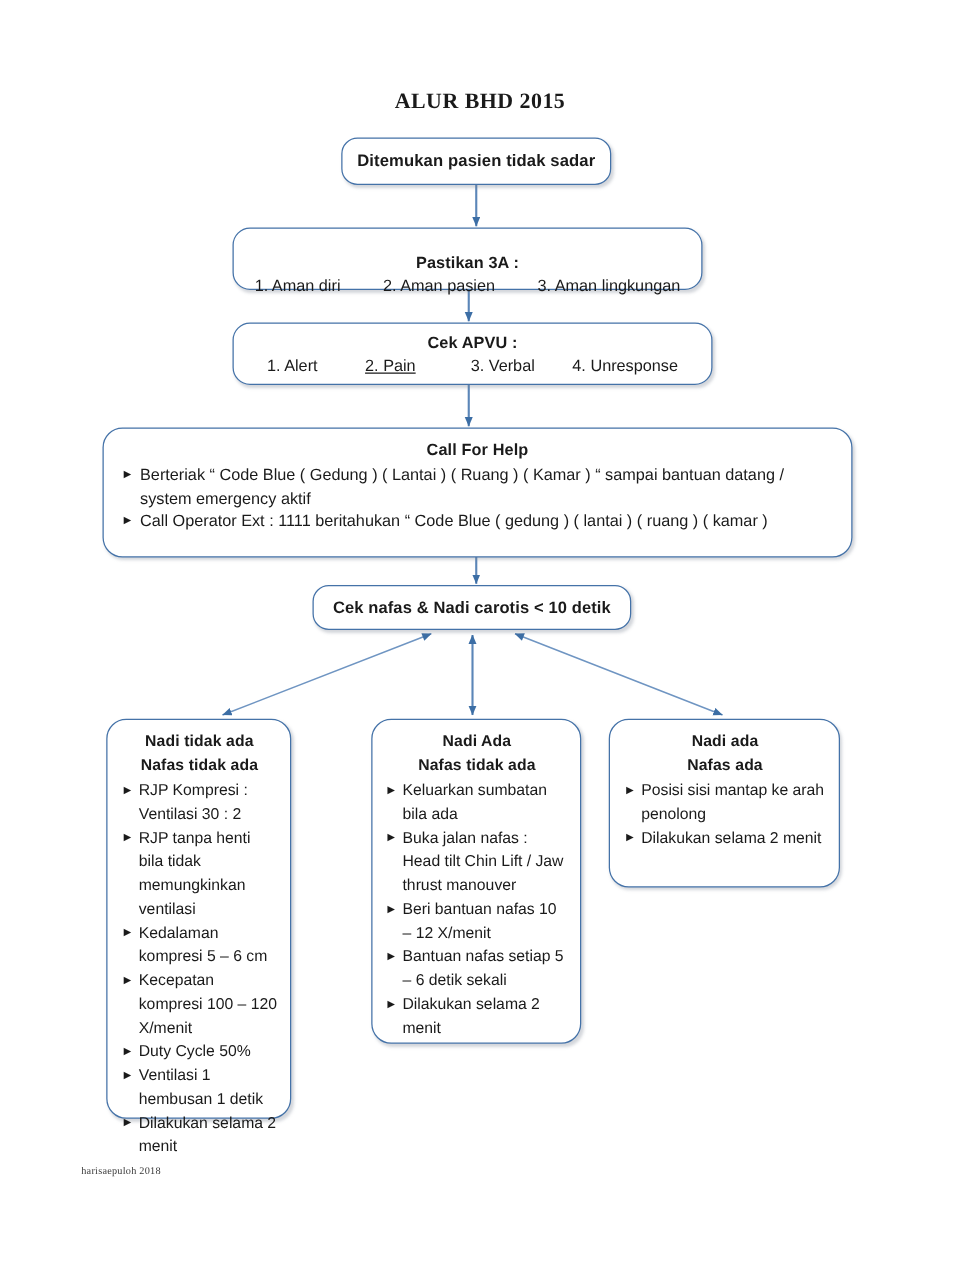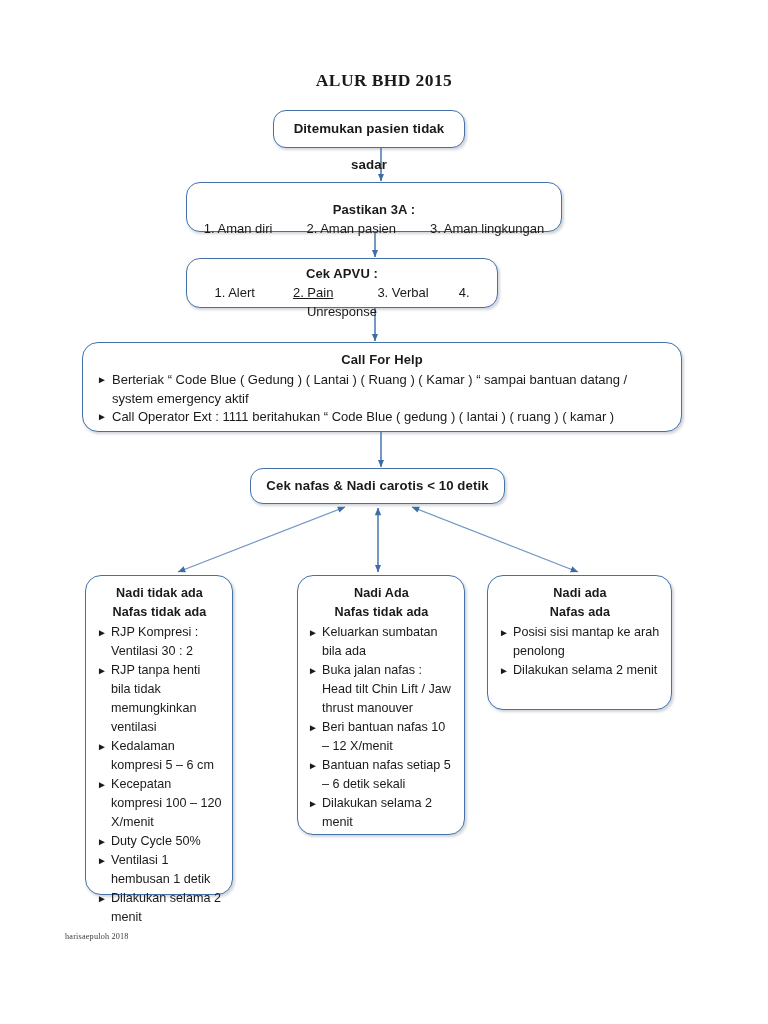--- a/index.html
+++ b/index.html
@@ -29,38 +29,38 @@
     position:absolute;left:0;top:0;font-size:10px;line-height:inherit;
   }
   .bullets li .cont{display:block;padding-left:1px;}
 
   
   #n-title{
     position:absolute;left:0;top:70px;width:768px;text-align:center;
     font-family:"Liberation Serif",serif;font-weight:bold;font-size:17.5px;
     letter-spacing:.4px;
   }
-  #n1{left:273px;top:110px;width:192px;height:38px;border-radius:13px;}
+  #n1{left:273px;top:110px;width:216px;height:38px;border-radius:13px;}
   #n1 .hdr{font-size:13.3px;line-height:36px;}
 
   #n2{left:186px;top:182px;width:376px;height:50px;padding-top:18px;}
   #n2 .hdr{font-size:13px;line-height:18px;}
   #n2 .row{font-size:13px;line-height:19px;}
   #n2 .row span{display:inline-block;}
   #n2 .row .s1{margin-right:34px;}
   #n2 .row .s2{margin-right:34px;}
 
-  #n3{left:186px;top:258px;width:312px;height:50px;padding-top:6px;}
+  #n3{left:186px;top:258px;width:384px;height:50px;padding-top:6px;}
   #n3 .hdr{font-size:13px;line-height:18px;}
   #n3 .row{font-size:13px;line-height:19px;}
   #n3 .row .s1{margin-right:38px;}
   #n3 .row .s2{margin-right:44px;text-decoration:underline;}
   #n3 .row .s3{margin-right:30px;}
 
-  #n4{left:82px;top:342px;width:600px;height:90px;padding:7px 14px 0 14px;border-radius:16px;}
+  #n4{left:82px;top:342px;width:600px;height:104px;padding:7px 14px 0 14px;border-radius:16px;}
   #n4 .hdr{font-size:13px;line-height:19px;}
   #n4 .bullets{font-size:13px;line-height:18.5px;margin-top:2px;}
   #n4 .bullets li{padding-left:14px;margin-bottom:0;}
 
   #n5{left:250px;top:468px;width:255px;height:36px;border-radius:13px;}
   #n5 .hdr{font-size:13.2px;line-height:34px;}
 
   #b1{left:85px;top:575px;width:148px;height:320px;padding:8px 10px 0 11px;border-radius:16px;}
   #b2{left:297px;top:575px;width:168px;height:260px;padding:8px 9px 0 10px;border-radius:16px;}
   #b3{left:487px;top:575px;width:185px;height:135px;padding:8px 10px 0 11px;border-radius:16px;}

